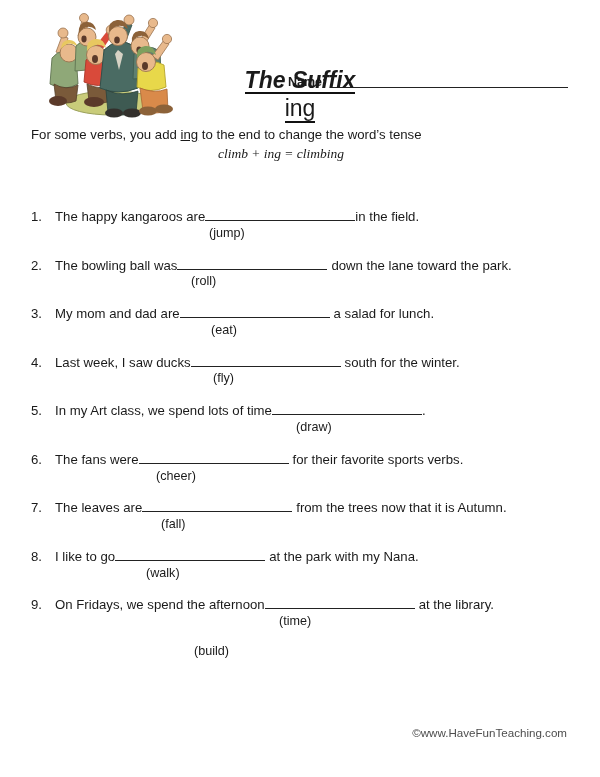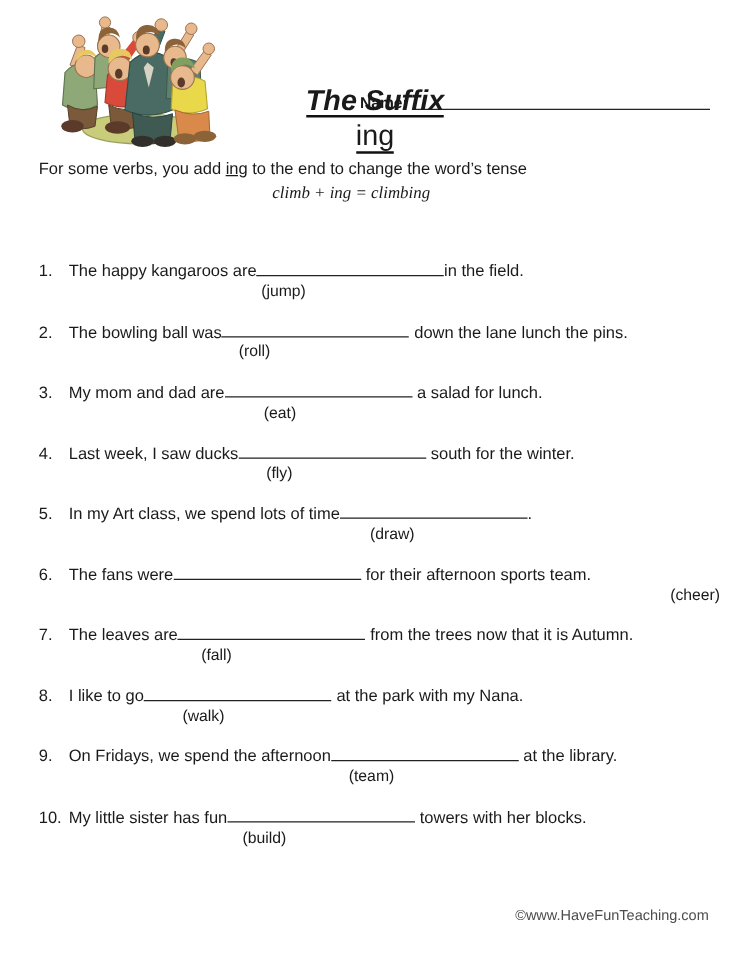--- a/index.html
+++ b/index.html
@@ -252,21 +252,21 @@
         <span class="blank" style="width: 150px;"></span>
         <span>in the field.</span>
       </div>
       <div class="hint" style="padding-left: 178px;">(jump)</div>
     </div>
     <div class="q">
       <div class="q-line">
         <span class="q-num">2.</span>
         <span>The bowling ball was </span>
         <span class="blank" style="width: 150px;"></span>
-        <span class="post-sp">down the lane lunch the pins.</span>
+        <span class="post-sp">down the lane toward the park.</span>
       </div>
       <div class="hint" style="padding-left: 160px;">(roll)</div>
     </div>
     <div class="q">
       <div class="q-line">
         <span class="q-num">3.</span>
         <span>My mom and dad are</span>
         <span class="blank" style="width: 150px;"></span>
         <span class="post-sp">a salad for lunch.</span>
       </div>
@@ -288,23 +288,23 @@
         <span class="blank" style="width: 150px;"></span>
         <span>.</span>
       </div>
       <div class="hint" style="padding-left: 265px;">(draw)</div>
     </div>
     <div class="q">
       <div class="q-line">
         <span class="q-num">6.</span>
         <span>The fans were </span>
         <span class="blank" style="width: 150px;"></span>
-        <span class="post-sp">for their afternoon sports team.</span>
-      </div>
-      <div class="hint" style="padding-left: 125px; text-align: right;">(cheer)</div>
+        <span class="post-sp">for their favorite sports verbs.</span>
+      </div>
+      <div class="hint" style="padding-left: 125px;">(cheer)</div>
     </div>
     <div class="q">
       <div class="q-line">
         <span class="q-num">7.</span>
         <span>The leaves are </span>
         <span class="blank" style="width: 150px;"></span>
         <span class="post-sp">from the trees now that it is Autumn.</span>
       </div>
       <div class="hint" style="padding-left: 130px;">(fall)</div>
     </div>
@@ -317,28 +317,22 @@
       </div>
       <div class="hint" style="padding-left: 115px;">(walk)</div>
     </div>
     <div class="q">
       <div class="q-line">
         <span class="q-num">9.</span>
         <span>On Fridays, we spend the afternoon </span>
         <span class="blank" style="width: 150px;"></span>
         <span class="post-sp">at the library.</span>
       </div>
-      <div class="hint" style="padding-left: 248px;">(team)</div>
-    </div>
-    <div class="q">
-      <div class="q-line">
-        <span class="q-num">10.</span>
-        <span>My little sister has fun </span>
-        <span class="blank" style="width: 150px;"></span>
-        <span class="post-sp">towers with her blocks.</span>
-      </div>
+      <div class="hint" style="padding-left: 248px;">(time)</div>
+    </div>
+    <div class="q">
       <div class="hint" style="padding-left: 163px;">(build)</div>
     </div>
   </div>
 
 <div class="footer">
   <span>©www.HaveFunTeaching.com</span>
 </div>
 
 </body></html>

